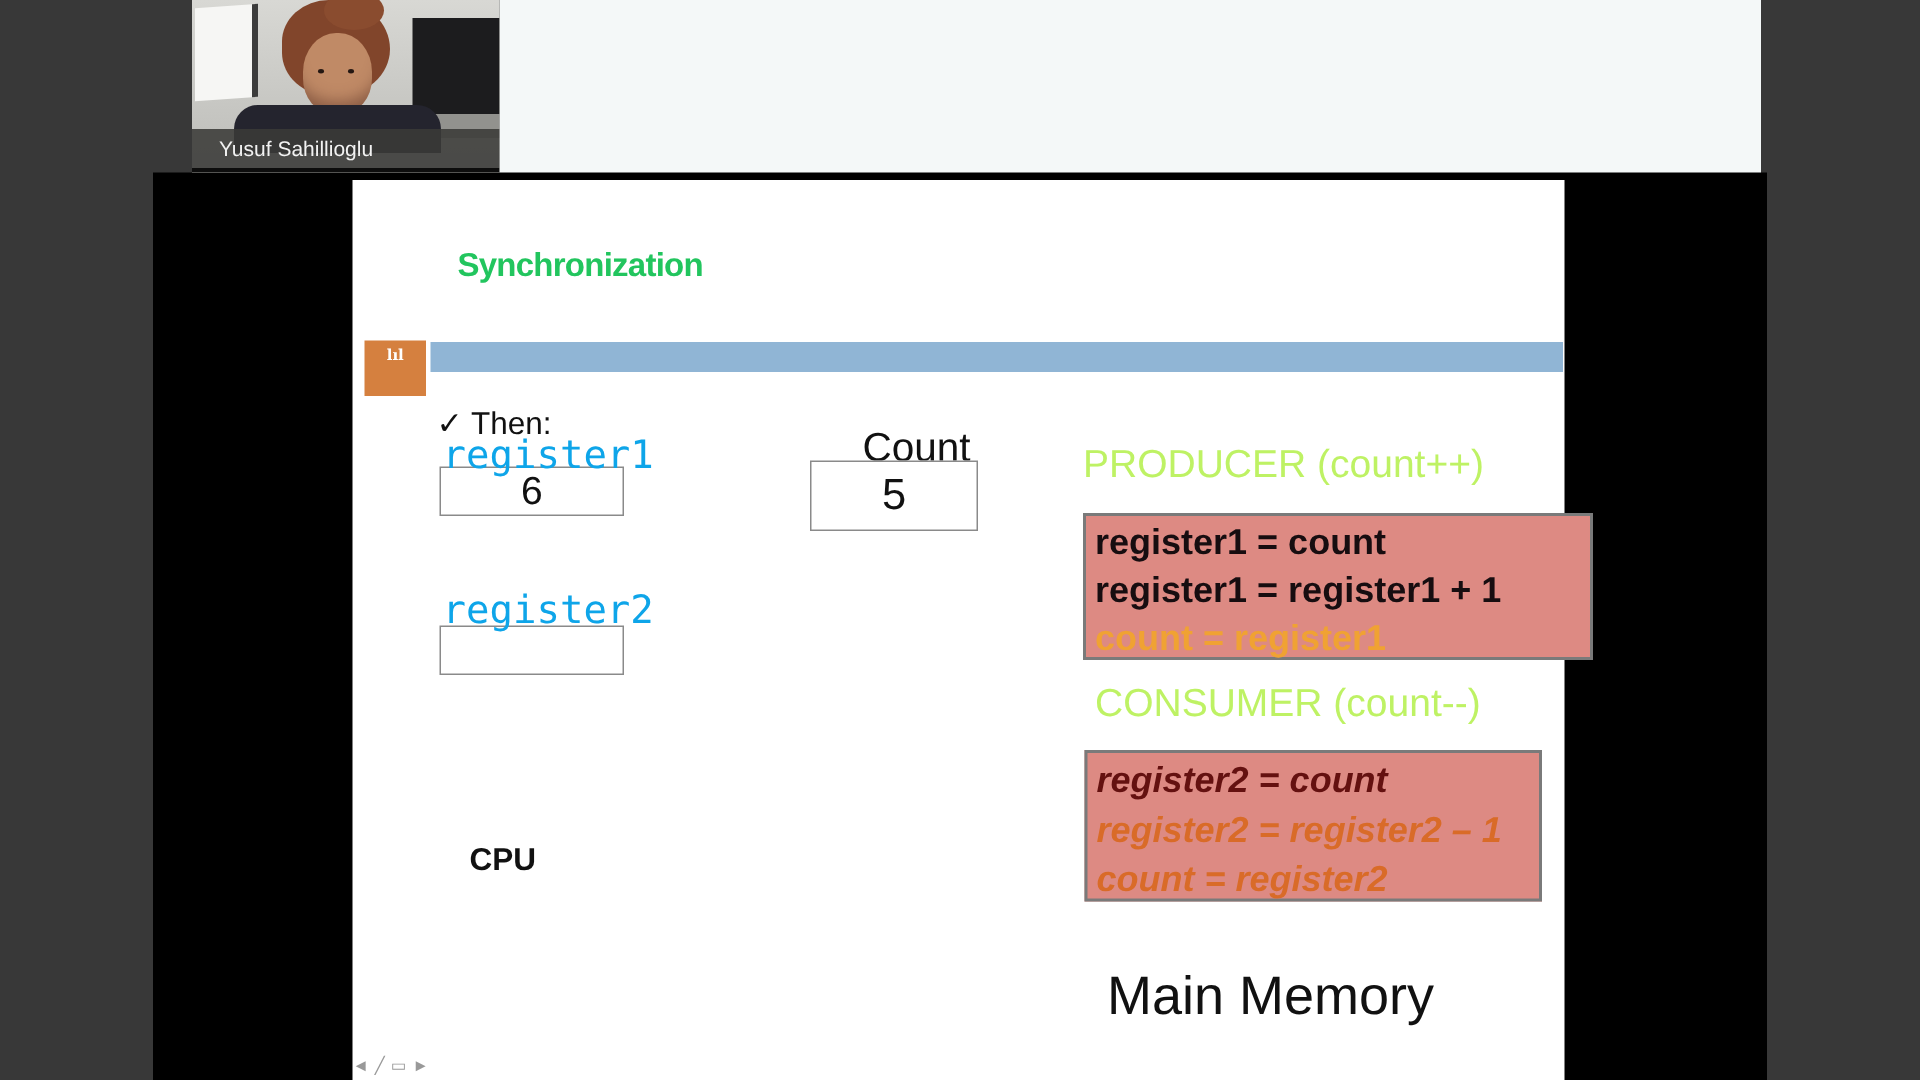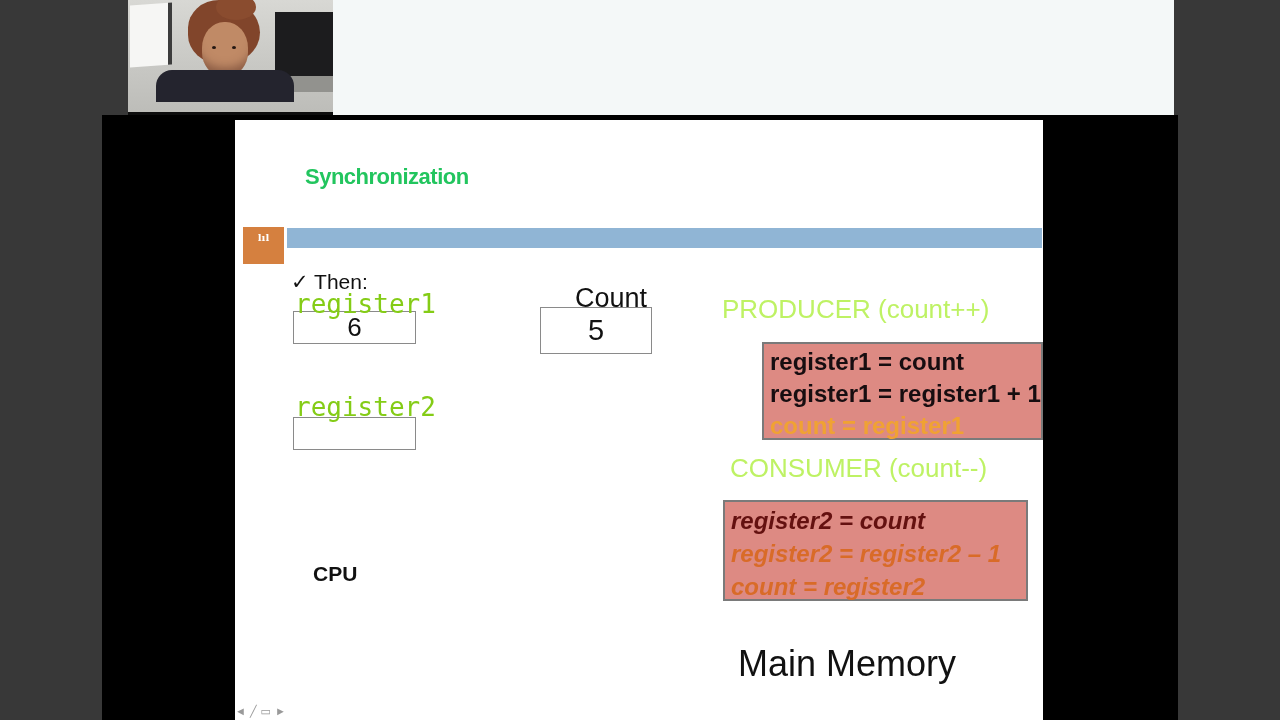--- a/index.html
+++ b/index.html
@@ -15,36 +15,36 @@
 
   
   #slide{left:235px;top:120px;width:808px;height:600px;background:#fff;}
 
   #slide-title{left:305px;top:164px;font-size:22px;font-weight:bold;color:#22c55e;letter-spacing:-0.5px;}
   #logo-box{left:243px;top:227px;width:41px;height:37px;background:#d5803f;color:#fff;
             font-size:10px;font-weight:bold;text-align:center;line-height:22px;font-family:"DejaVu Serif",serif;}
   #blue-band{left:287px;top:228px;width:755px;height:20px;background:#90b5d5;}
 
   #then-line{left:291px;top:270px;font-size:21px;color:#111;}
-  .mono-label{font-family:"DejaVu Sans Mono",monospace;font-size:26px;color:#84cc16;z-index:3;}
+  .mono-label{font-family:"DejaVu Sans Mono",monospace;font-size:26px;color:#0ea5e9;z-index:3;}
   #register1-label{left:295px;top:289px;}
   #register2-label{left:295px;top:392px;}
   .value-box{background:#fff;border:1px solid #8a8a8a;text-align:center;color:#111;z-index:2;}
   #register1-box{left:293px;top:311px;width:121px;height:31px;font-size:26px;line-height:31px;}
   #register2-box{left:293px;top:417px;width:121px;height:31px;font-size:26px;line-height:31px;}
   #count-label{left:575px;top:283px;font-size:27px;color:#111;}
   #count-box{left:540px;top:307px;width:110px;height:45px;font-size:29px;line-height:45px;}
 
   .section-heading{font-size:26px;color:#bef264;}
   #producer-heading{left:722px;top:294px;}
   #consumer-heading{left:730px;top:453px;}
 
   .code-box{background:#dd8a83;border:2px solid #7a7a7a;padding:2px 6px;box-sizing:border-box;
             font-weight:bold;font-size:24px;line-height:32px;white-space:nowrap;}
-  #producer-box{left:722px;top:342px;width:281px;height:98px;margin-left:40px;}
+  #producer-box{left:722px;top:342px;width:340px;height:98px;}
   #consumer-box{left:723px;top:500px;width:305px;height:101px;line-height:33px;font-style:italic;}
   .c-dark{color:#170d10;}
   .c-amber{color:#f0a233;}
   .c-maroon{color:#641110;}
   .c-orange{color:#d96b28;}
 
   #cpu-label{left:313px;top:562px;font-size:21px;color:#111;font-weight:bold;}
   #main-memory-label{left:738px;top:643px;font-size:36px;color:#111;}
 
   
@@ -130,20 +130,23 @@
   <div id="webcam-tile" class="abs">
     <div id="cam-window"></div>
     <div id="cam-monitor"></div>
     <div id="cam-desk"></div>
     <div id="cam-hair"></div>
     <div id="cam-hair-curl"></div>
     <div id="cam-face"></div>
     <div id="cam-eye-l" class="cam-eye"></div>
     <div id="cam-eye-r" class="cam-eye"></div>
     <div id="cam-body"></div>
+    <div id="name-bar">
+      <span>Yusuf Sahillioglu</span>
+    </div>
     <div id="webcam-bottom-edge"></div>
   </div>
 
   <div id="more-tile" class="abs">
     <span>+39</span>
   </div>
 
 </div>
 
 </body></html>

